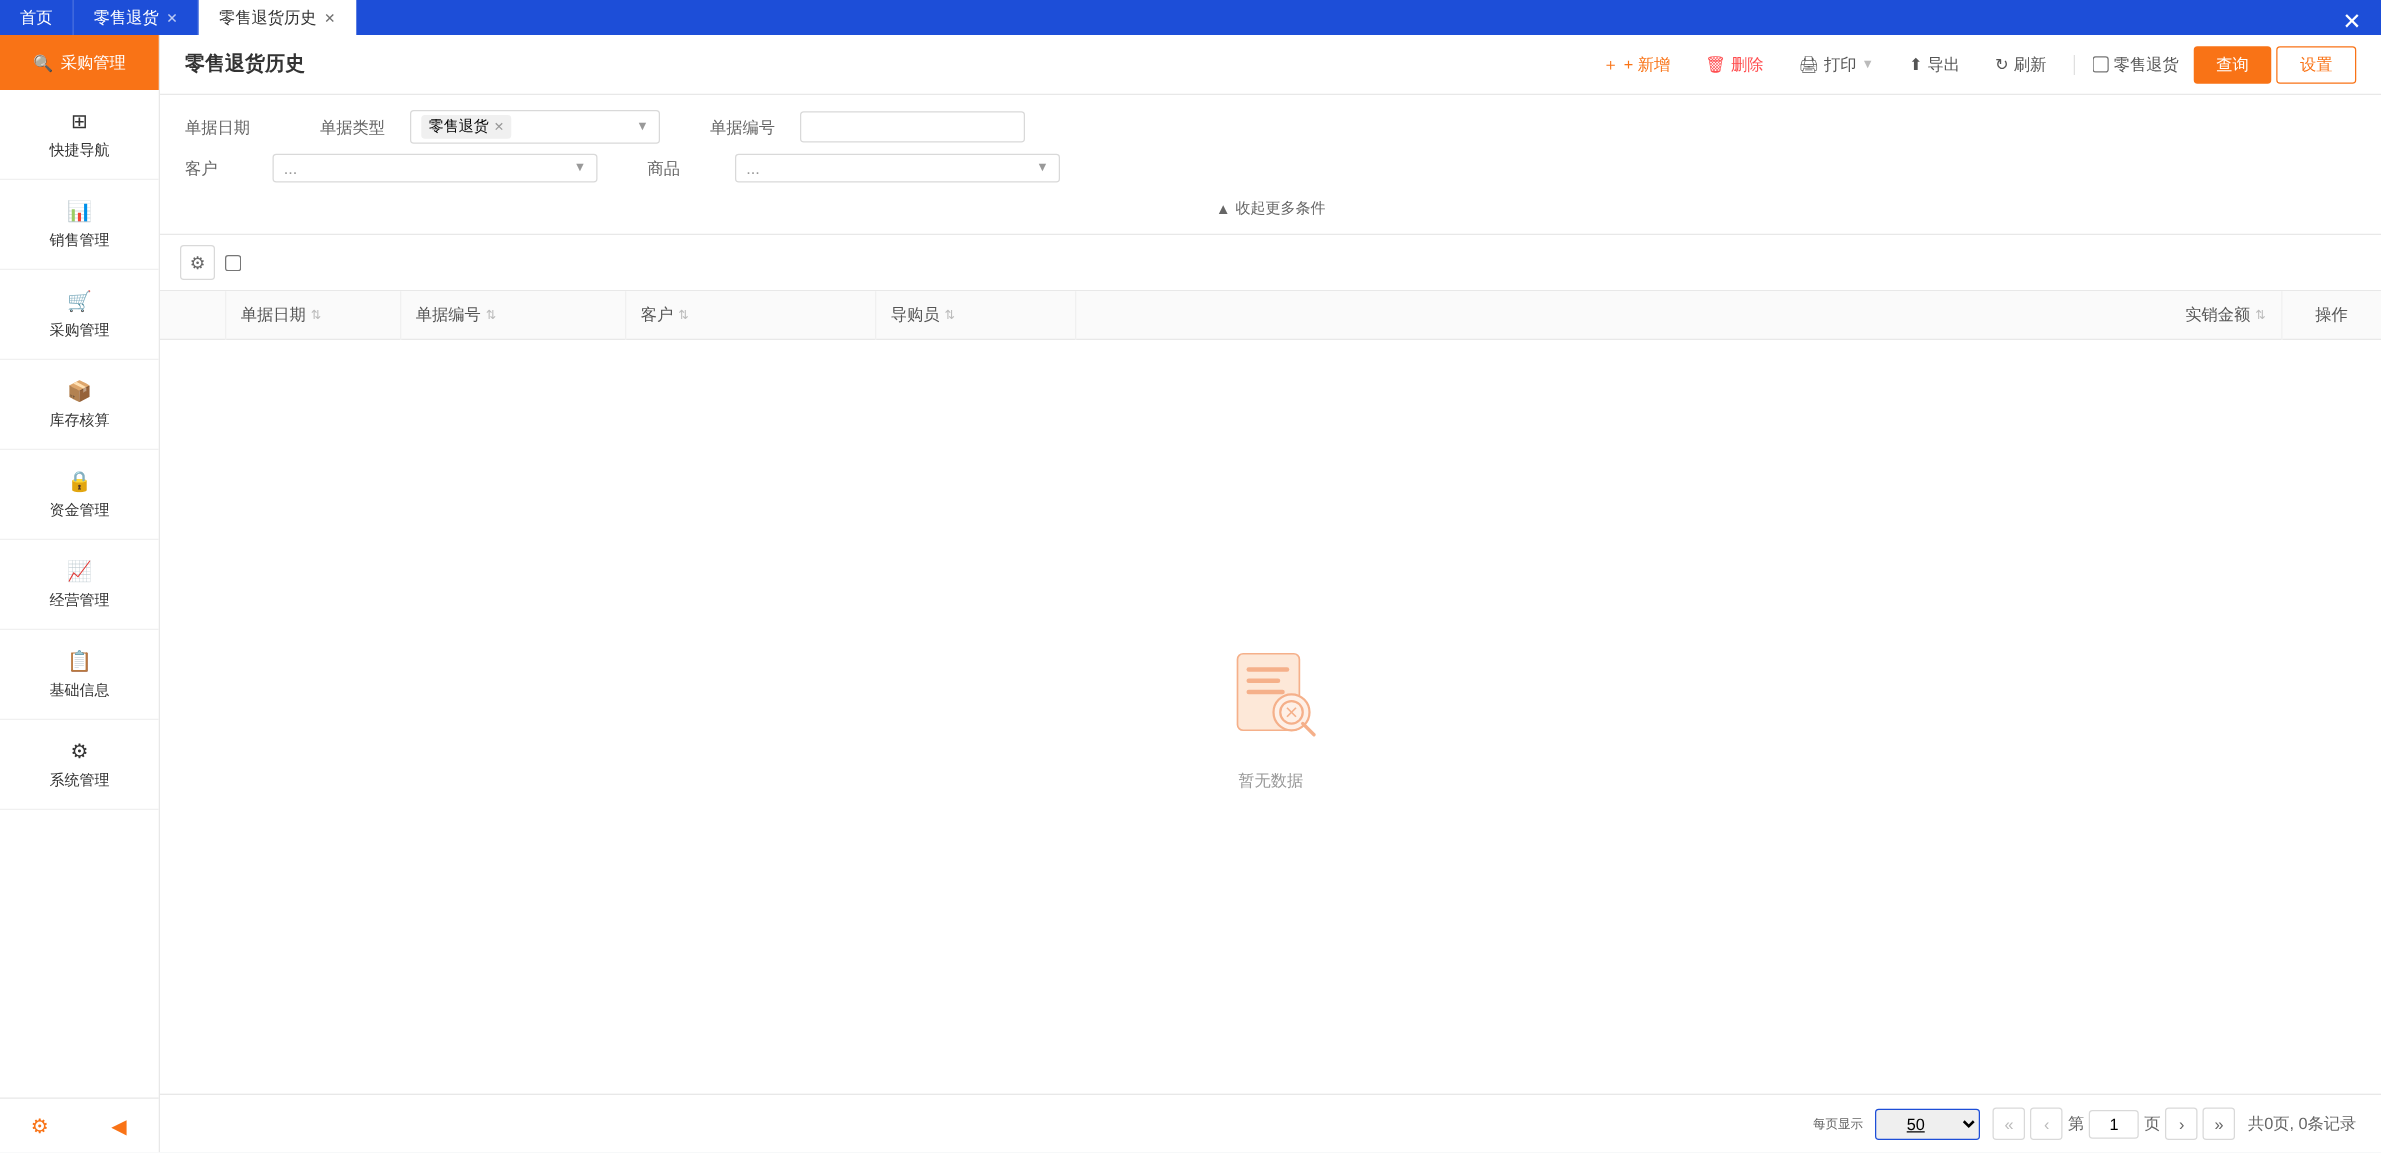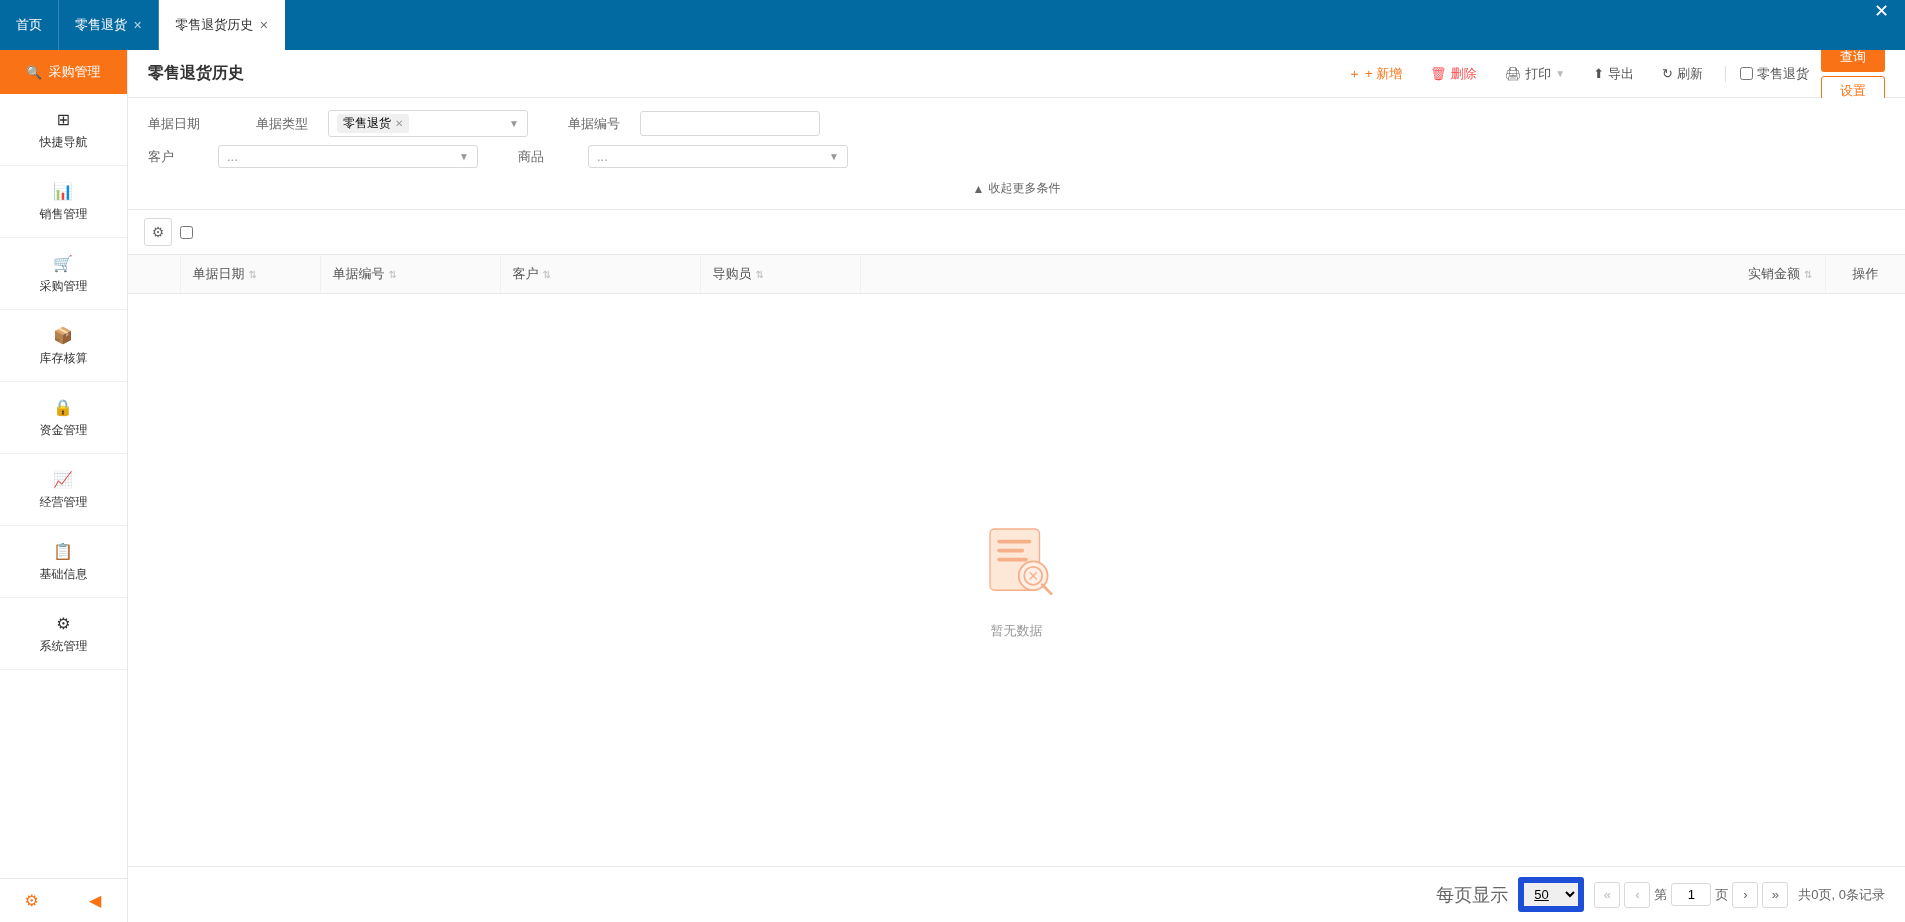--- a/index.html
+++ b/index.html
@@ -1,23 +1,23 @@
 <!DOCTYPE html>
 <html><head>
   <meta charset="utf-8">
   <style>
     * { margin: 0; padding: 0; box-sizing: border-box; }
     body { font-family: "Microsoft YaHei", sans-serif; font-size: 13px; background: #f0f2f5; display: flex; flex-direction: column; height: 922px; width: 1905px; overflow: hidden; }
 
     
     .top-bar {
-      background: #0369a1;
-      height: 50px;
-      display: flex;
-      align-items: flex-start;
+      background: #1d4ed8;
+      height: 28px;
+      display: flex;
+      align-items: flex-end;
       padding: 0 0 0 0;
       flex-shrink: 0;
     }
     .top-bar-tabs {
       display: flex;
       align-items: stretch;
       height: 100%;
       flex: 1;
     }
     .tab-item {
@@ -341,25 +341,25 @@
     .pagination-bar {
       display: flex;
       align-items: center;
       justify-content: flex-end;
       padding: 10px 20px;
       background: #fff;
       border-top: 1px solid #e8e8e8;
       gap: 10px;
       flex-shrink: 0;
     }
-    .page-size-label { color: #666; font-size: 18px; }
+    .page-size-label { color: #666; font-size: 10px; }
     .page-size-select {
-      border: 6px solid #1d4ed8;
-      border-radius: 3px;
-      padding: 3px 6px;
+      border: 1px solid #1d4ed8;
+      border-radius: 3px;
+      padding: 3px 20px;
       font-size: 13px;
       outline: none;
       text-decoration: underline;
     }
     .page-nav {
       display: flex;
       align-items: center;
       gap: 4px;
     }
     .page-nav-btn {
@@ -487,21 +487,21 @@
         </div>
         <div class="action-btn">
           <span>↻</span>
           <span>刷新</span>
         </div>
         <span class="divider-v"></span>
         <label class="checkbox-label">
           <input type="checkbox" style="">
           <span>零售退货</span>
         </label>
-        <div style="display:flex;flex-direction:column;gap:4px;">
+        <div style="display:flex;flex-direction:row;gap:4px;">
           <button class="btn-query">查询</button>
           <button class="btn-setting">设置</button>
         </div>
       </div>
     </div>
 
     <div class="filter-area">
       <div class="filter-row">
 
         <span class="filter-label">单据日期</span>

